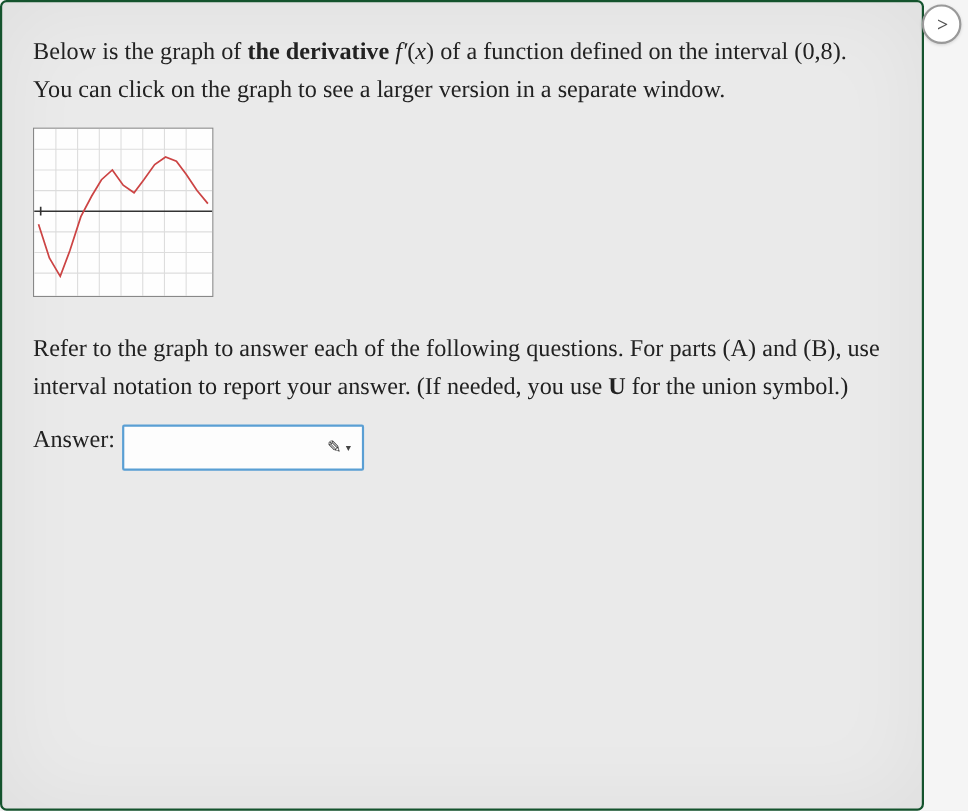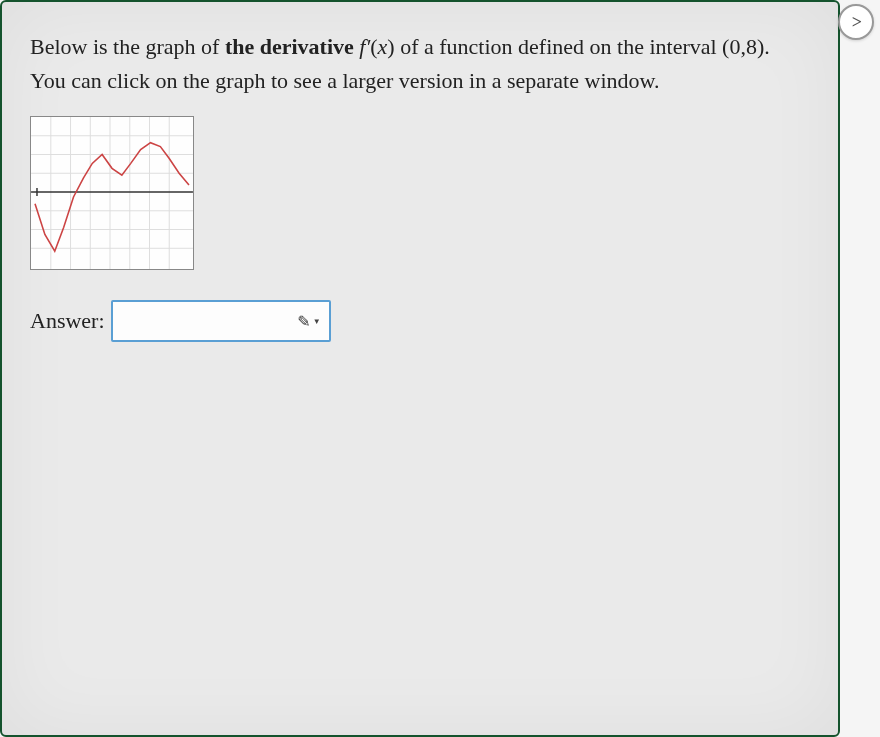--- a/index.html
+++ b/index.html
@@ -52,21 +52,21 @@
       position: relative;
       cursor: pointer;
     }
     .graph-thumb svg {
       width: 100%;
       height: 100%;
       display: block;
     }
     .answer-row {
       display: flex;
-      align-items: center;
+      align-items: flex-start;
       margin-top: 18px;
       gap: 6px;
     }
     .answer-label {
       font-size: 22px;
       color: #222;
     }
     .answer-input-wrap {
       position: relative;
       display: inline-flex;
@@ -168,20 +168,21 @@
                L 101 47 
                L 111 33 
                L 121 26 
                L 131 30 
                L 140 42 
                L 150 57 
                L 160 69" fill="none" stroke="#c44" stroke-width="1.6"></path>
     </svg>
   </div>
 
+  <p class="paragraph">Refer to the graph to answer each of the following questions. For parts (A) and (B), use interval notation to report your answer. (If needed, you use <span class="bold">U</span> for the union symbol.)</p>
 
 
   <div class="answer-row">
     <span class="answer-label">Answer:</span>
     <div class="answer-input-wrap">
       <input type="text" class="answer-input" value="" style="">
       <span class="formula-icon">
         <span class="pencil">✎</span>
         <span class="caret">▼</span>
       </span>

